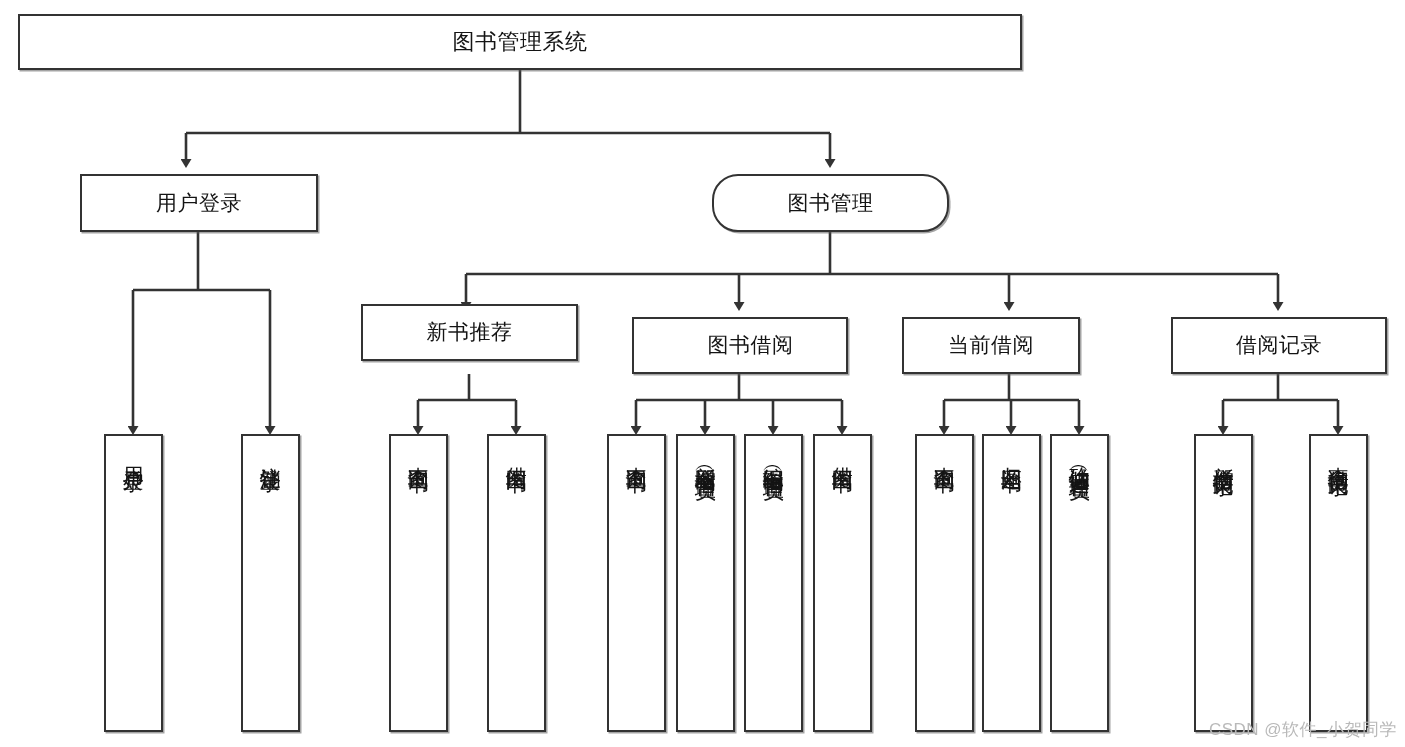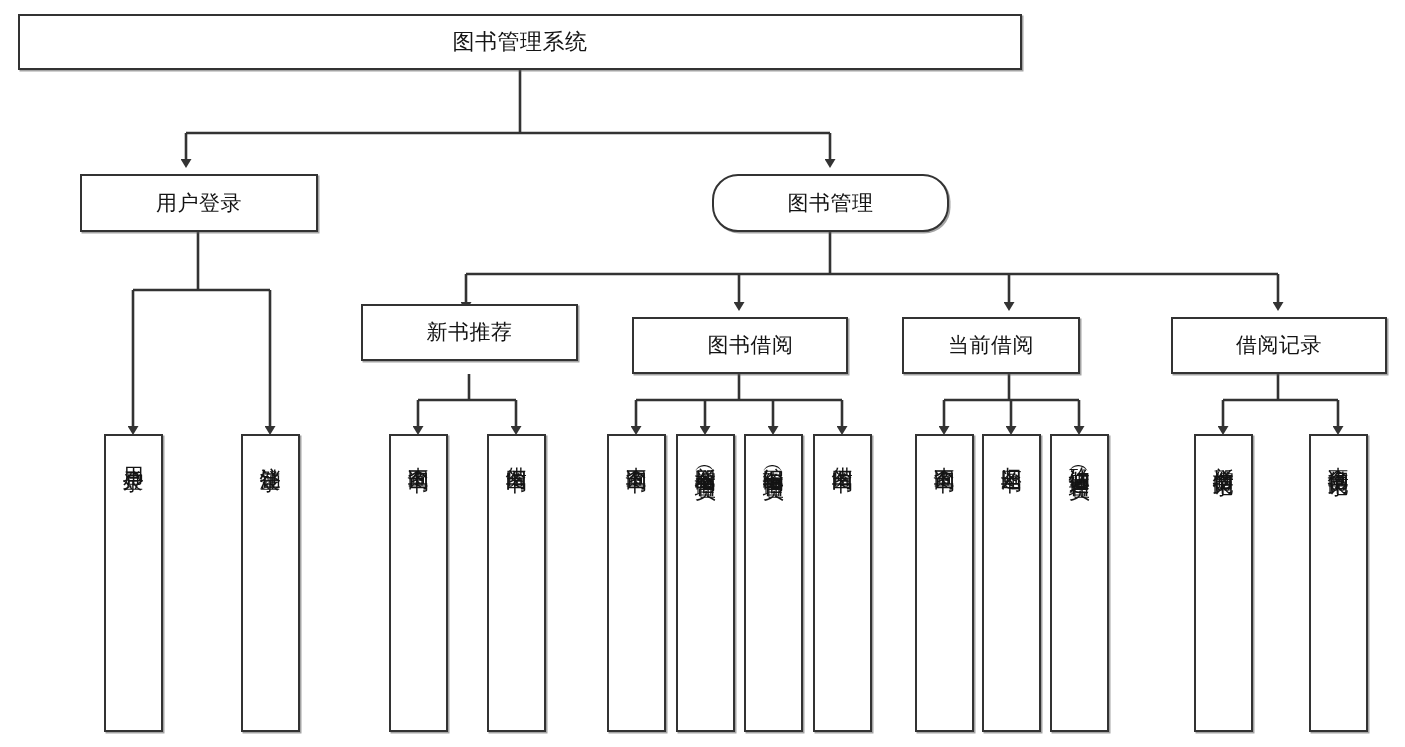--- a/index.html
+++ b/index.html
@@ -192,14 +192,15 @@
     <span class="node-label">确认归还（管理员）</span>
   </div>
 
   <div class="node leaf" style="left:1194px; top:434px; width:59px; height:298px;">
     <span class="node-label">新增借阅记录</span>
   </div>
   <div class="node leaf" style="left:1309px; top:434px; width:59px; height:298px;">
     <span class="node-label">查询借阅记录</span>
   </div>
 
+  <div id="watermark">CSDN @软件_小贺同学</div>
 
 </div>
 
 </body></html>

